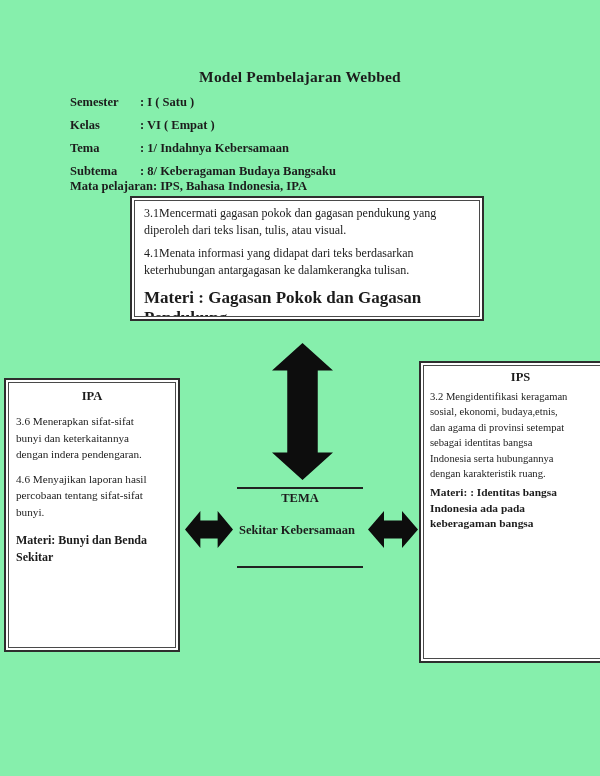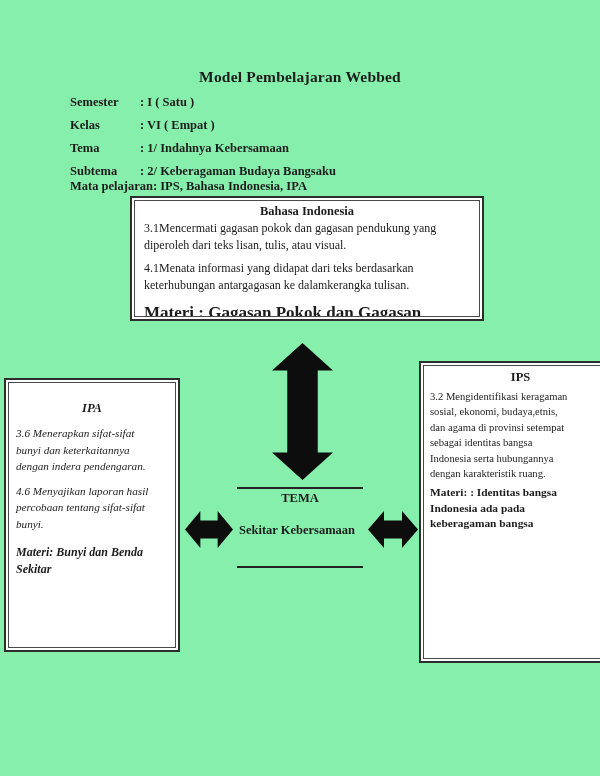--- a/index.html
+++ b/index.html
@@ -24,21 +24,21 @@
 
   
   .bi-box { left:130px; top:196px; width:354px; height:125px; }
   .bi-box .dbox-inner { padding:3px 9px; }
   .bi-box .boxtitle { font-size:12.5px; line-height:15px; }
   .bi-box .p { font-size:12px; line-height:16.5px; margin:1px 0 7px 0; }
   .bi-box .materi { font-size:17px; margin-top:10px; }
 
   
   .ipa-box { left:4px; top:378px; width:176px; height:274px; }
-  .ipa-box .dbox-inner { padding:18px 7px;font-style:italic; }
+  .ipa-box .dbox-inner { padding:6px 7px; }
   .ipa-box .boxtitle { font-size:12.5px; line-height:15px; margin-bottom:9px; }
   .ipa-box .p { font-size:11.2px; line-height:16.5px; margin:0 0 8px 0; }
   .ipa-box .materi { font-size:12px; line-height:16.5px; margin-top:12px; }
 
   
   .ips-box { left:419px; top:361px; width:202px; height:302px; }
   .ips-box .dbox-inner { padding:4px 5px 4px 6px; }
   .ips-box .boxtitle { font-size:12.5px; line-height:14px; margin-bottom:5px; }
   .ips-box .p { font-size:10.6px; line-height:15.4px; margin:0 0 4px 0; }
   .ips-box .materi { font-size:11.4px; line-height:15.4px; margin-top:2px; }
@@ -73,30 +73,29 @@
     <div class="hrow">
       <span class="hlabel">Semester</span><span>: I ( Satu )</span>
     </div>
     <div class="hrow">
       <span class="hlabel">Kelas</span><span>: VI ( Empat )</span>
     </div>
     <div class="hrow">
       <span class="hlabel">Tema</span><span>: 1/ Indahnya Kebersamaan</span>
     </div>
     <div class="hrow tight">
-      <span class="hlabel">Subtema</span><span>: 2/ Keberagaman Budaya Bangsaku</span>
+      <span class="hlabel">Subtema</span><span>: 8/ Keberagaman Budaya Bangsaku</span>
     </div>
     <div class="hrow tight">
       <span>Mata pelajaran: IPS, Bahasa Indonesia, IPA</span>
     </div>
   </div>
 
   <div class="dbox bi-box">
     <div class="dbox-inner">
-      <div class="boxtitle">Bahasa Indonesia</div>
       <div class="p">3.1Mencermati gagasan pokok dan gagasan pendukung yang
 diperoleh dari teks lisan, tulis, atau visual.</div>
       <div class="p">4.1Menata informasi yang didapat dari teks berdasarkan
 keterhubungan antargagasan ke dalamkerangka tulisan.</div>
       <div class="materi">Materi : Gagasan Pokok dan Gagasan Pendukung</div>
     </div>
   </div>
 
   <div class="dbox ipa-box">
     <div class="dbox-inner">

